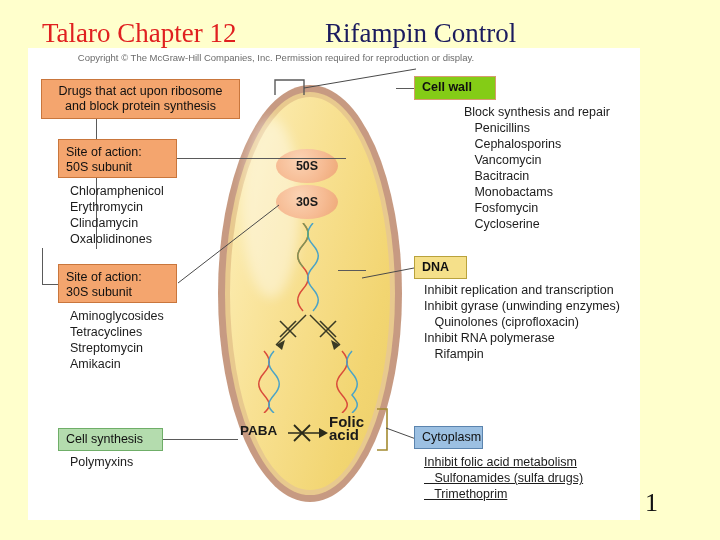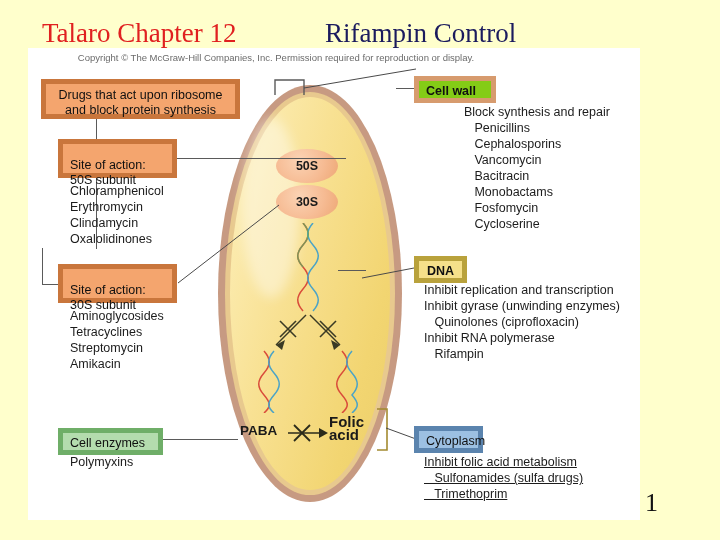--- a/index.html
+++ b/index.html
@@ -76,36 +76,36 @@
     position:absolute;left:212px;top:375px;
     font-size:13.5px;font-weight:bold;color:#1a1a1a;
   }
   .folic-txt{
     position:absolute;left:301px;top:367px;width:48px;
     font-size:15px;font-weight:bold;color:#1a1a1a;line-height:13px;text-align:left;
   }
 
   
   .box{
-    position:absolute;border:5px solid #0c4a6e;
+    position:absolute;border:1px solid #0c4a6e;
     font-size:12.5px;color:#101010;line-height:15px;
-    padding:14px 7px;box-sizing:border-box;
+    padding:5px 7px;box-sizing:border-box;
   }
   .box-orange{background:#f4a56e;border-color:#c9763c;}
   .box-peach {background:#84cc16;border-color:#d79b6e;font-weight:bold;}
   .box-yellow{background:#f5e08a;border-color:#b9a23c;}
   .box-green {background:#b4dcae;border-color:#6fae68;}
   .box-blue  {background:#9cc0e2;border-color:#5b84ae;}
 
   .b-ribosome{left:13px;top:31px;width:199px;height:40px;text-align:center;line-height:15px;padding-top:4px;}
   .b-50s{left:30px;top:91px;width:119px;height:39px;}
   .b-30s{left:30px;top:216px;width:119px;height:39px;}
   .b-cellmem{left:30px;top:380px;width:105px;height:23px;padding-top:3px;}
   .b-cellwall{left:386px;top:28px;width:82px;height:24px;padding-top:3px;}
-  .b-dna{left:386px;top:208px;width:53px;height:23px;padding-top:3px;font-weight:bold;text-align:center;}
+  .b-dna{left:386px;top:208px;width:53px;height:23px;padding-top:3px;font-weight:bold;}
   .b-cyto{left:386px;top:378px;width:69px;height:23px;padding-top:3px;}
 
   
   .list{position:absolute;font-size:12.5px;color:#1c1c1c;line-height:16px;white-space:pre;}
   .l-50s{left:42px;top:135px;}
   .l-30s{left:42px;top:260px;}
   .l-polymyxins{left:42px;top:406px;}
   .l-cellwall{left:392px;top:56px;margin-left:44px;}
   .l-dna{left:396px;top:234px;}
   .l-cyto{left:396px;top:406px;text-decoration:underline;}
@@ -240,21 +240,21 @@
 
     <div class="box box-orange b-30s">
       <span>Site of action:</span><br>
       <span>30S subunit</span>
     </div>
     <div class="list l-30s">Aminoglycosides
 Tetracyclines
 Streptomycin
 Amikacin</div>
 
-    <div class="box box-green b-cellmem">Cell enzymes</div>
+    <div class="box box-green b-cellmem">Cell synthesis</div>
     <div class="list l-polymyxins">Polymyxins</div>
 
     <div class="box box-peach b-cellwall">Cell wall</div>
     <div class="list l-cellwall">Block synthesis and repair
    Penicillins
    Cephalosporins
    Vancomycin
    Bacitracin
    Monobactams
    Fosfomycin

